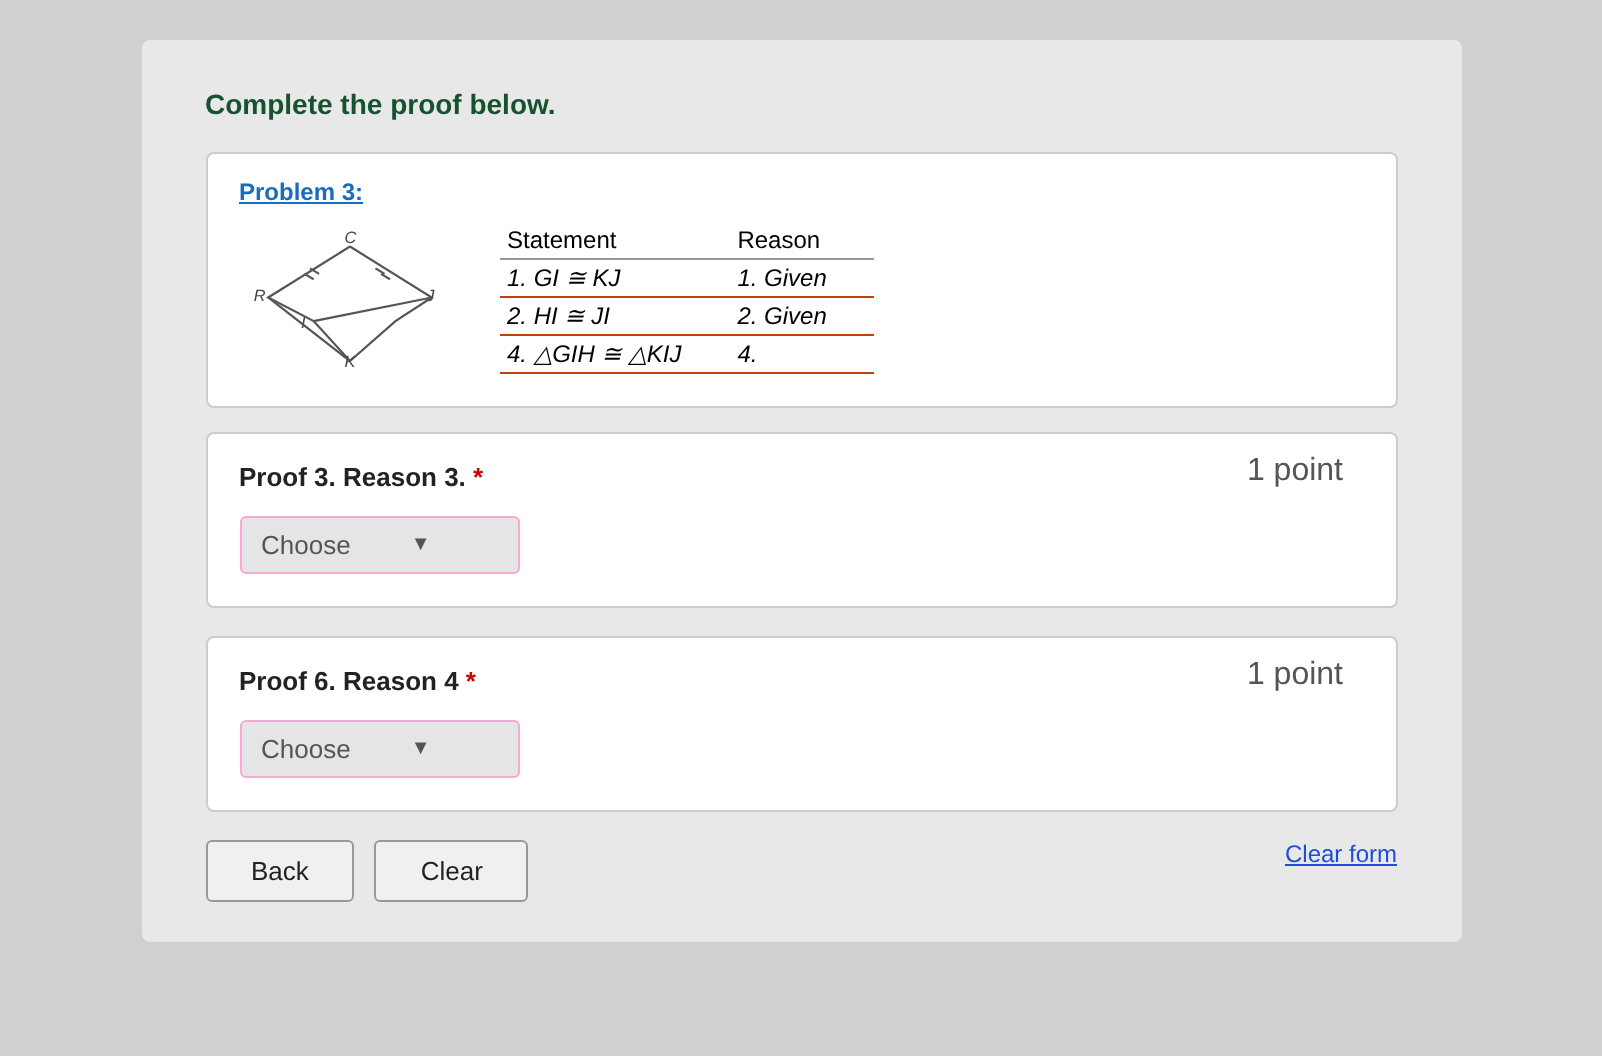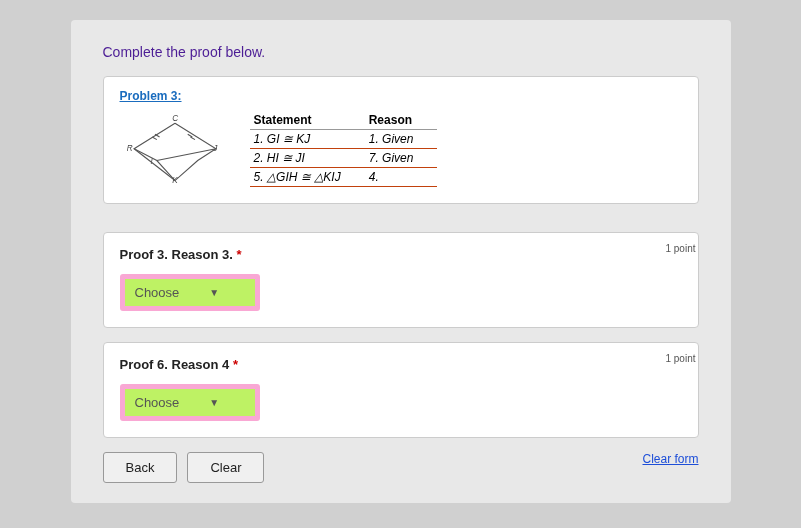--- a/index.html
+++ b/index.html
@@ -15,30 +15,30 @@
       padding: 20px;
     }
     .page-container {
       background: #e8e8e8;
       width: 660px;
       padding: 24px 32px 20px 32px;
       border-radius: 4px;
     }
     .page-title {
       font-size: 14px;
-      font-weight: normal;
-      color: #4c1d95;
+      font-weight: bold;
+      color: #14532d;
       margin-bottom: 16px;
     }
     .problem-box {
       background: #fff;
       border: 1px solid #ccc;
       border-radius: 4px;
       padding: 12px 16px;
-      margin-bottom: 28px;
+      margin-bottom: 12px;
       display: flex;
       flex-direction: column;
     }
     .problem-label {
       font-size: 12px;
       color: #1a6cbe;
       text-decoration: underline;
       margin-bottom: 8px;
       font-weight: bold;
     }
@@ -59,61 +59,61 @@
       flex: 1;
     }
     .proof-table table {
       border-collapse: collapse;
       font-size: 12px;
     }
     .proof-table table th {
       border-bottom: 1px solid #999;
       padding: 2px 24px 2px 4px;
       text-align: left;
-      font-weight: bold;
+      font-weight: normal;
       font-size: 12px;
     }
     .proof-table table td {
       border-bottom: 1px solid #c2410c;
       padding: 2px 24px 2px 4px;
       font-size: 12px;
       font-style: italic;
     }
     .section-card {
       background: #fff;
       border: 1px solid #ccc;
       border-radius: 4px;
       padding: 14px 16px 16px 16px;
       margin-bottom: 14px;
       position: relative;
     }
     .section-points {
       position: absolute;
       top: 10px;
-      right: 2px;
-      font-size: 10px;
+      right: 26px;
+      font-size: 16px;
       color: #555;
     }
     .section-label {
       font-size: 13px;
       color: #222;
       margin-bottom: 12px;
       font-weight: bold;
     }
     .section-label span.required {
       color: #c00;
     }
     .dropdown-wrapper {
       display: flex;
       align-items: center;
       gap: 0;
     }
     .dropdown-btn {
-      background: #bef264;
-      border: 5px solid #f9a8d4;
+      background: #e5e5e5;
+      border: 1px solid #f9a8d4;
       border-radius: 3px;
       padding: 6px 10px;
       font-size: 13px;
       color: #555;
       display: flex;
       align-items: center;
       gap: 30px;
       cursor: pointer;
       min-width: 140px;
     }
@@ -185,24 +185,24 @@
               <th>Reason</th>
             </tr>
           </thead>
           <tbody>
             <tr>
               <td>1. GI ≅ KJ</td>
               <td>1. Given</td>
             </tr>
             <tr>
               <td>2. HI ≅ JI</td>
-              <td>7. Given</td>
-            </tr>
-            <tr>
-              <td>5. △GIH ≅ △KIJ</td>
+              <td>2. Given</td>
+            </tr>
+            <tr>
+              <td>4. △GIH ≅ △KIJ</td>
               <td>4.</td>
             </tr>
           </tbody>
         </table>
       </div>
     </div>
   </div>
 
   <div class="section-card">
     <div class="section-points">1 point</div>

